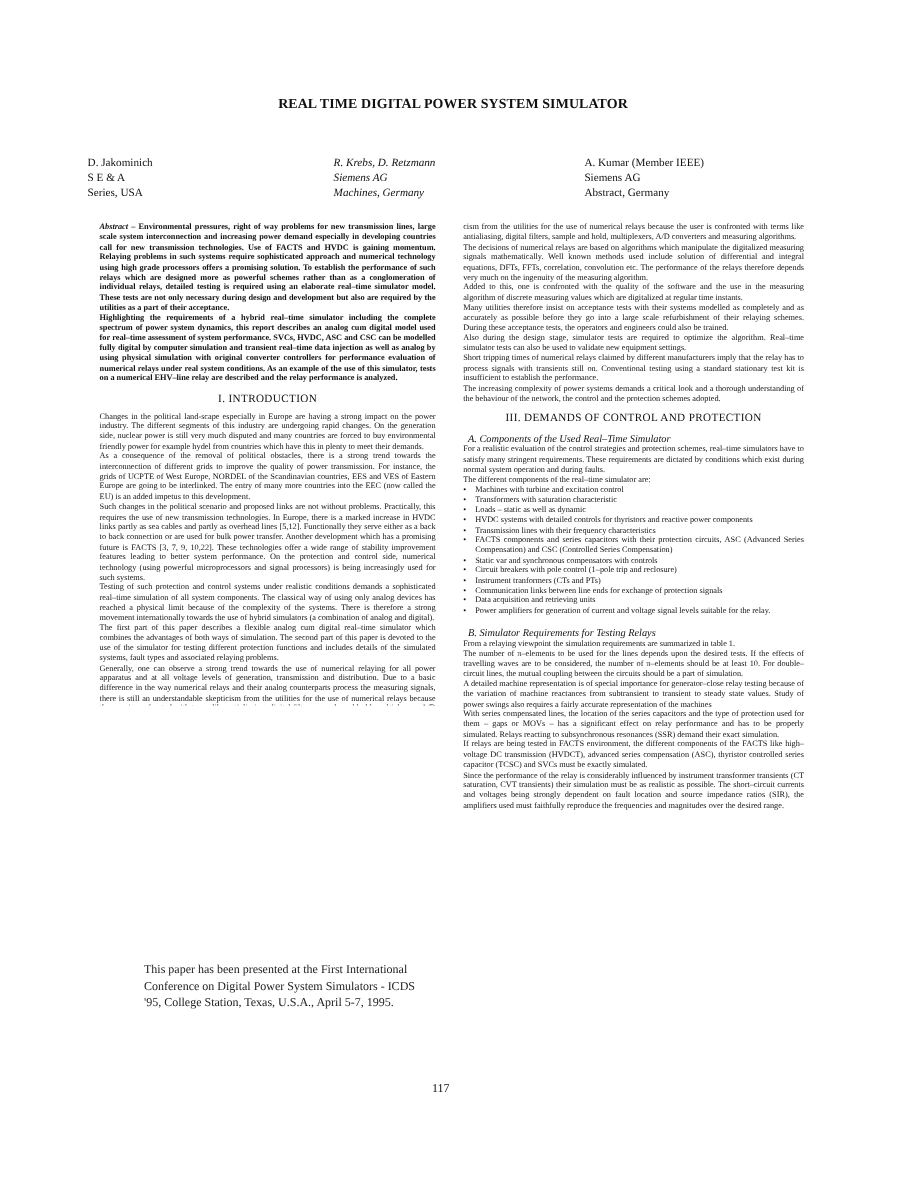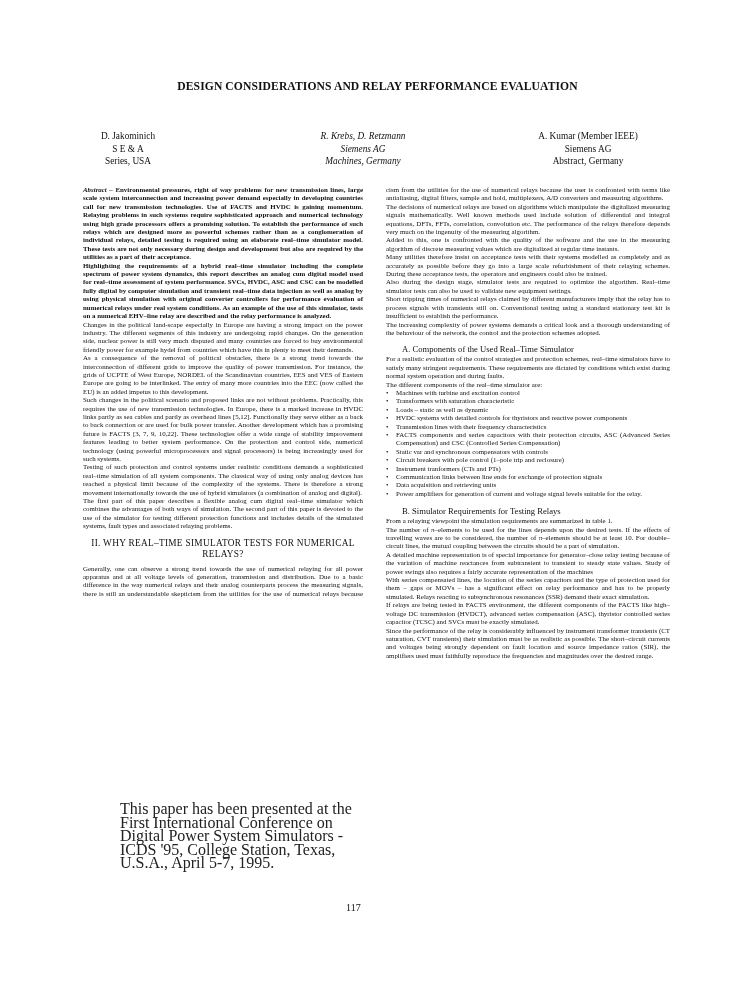--- a/index.html
+++ b/index.html
@@ -1,41 +1,41 @@
 <!DOCTYPE html>
 <html><head>
 <meta charset="utf-8">
 <style>
   html, body { margin: 0; padding: 0; background: #ffffff; }
   body { width: 755px; height: 1000px; position: relative; overflow: hidden; color: #111; font-family: "Liberation Serif", "DejaVu Serif", serif; }
   .title { position: absolute; left: 0; top: 80px; width: 755px; text-align: center; font-weight: bold; font-size: 11.6px; line-height: 13.5px; letter-spacing: 0.1px; }
   .authors { position: absolute; top: 130px; left: 0; width: 755px; font-size: 9.3px; line-height: 12.5px; }
-  .author { position: absolute; text-align: center; width: 170px; }
+  .author { position: absolute; text-align: left; width: 170px; }
   .a1 { left: 73px; width: 110px; }
   .a2 { left: 278px; font-style: italic; }
-  .a3 { left: 503px; }
+  .a3 { left: 487px; }
   .col { position: absolute; top: 186px; width: 280px; font-size: 6.9px; line-height: 8.4px; text-align: justify; }
   .col-left { left: 83px; }
   .col-right { left: 386px; width: 284px; }
   .col p { margin: 0; }
   .abstract { font-weight: bold; }
   .abstract .lead { font-style: italic; }
   .sec-head { text-align: center; font-size: 9.3px; line-height: 11px; margin: 7px 0 5px 0; letter-spacing: 0.3px; }
-  .sub-head { font-size: 8.6px; line-height: 10px; margin: 2px 0 1px 16px; }
+  .sub-head { font-style: italic; font-size: 8.6px; line-height: 10px; margin: 2px 0 1px 4px; }
   ul.bullets { margin: 0; padding: 0; list-style: none; }
   ul.bullets li { position: relative; padding-left: 10px; }
   ul.bullets li::before { content: "\2022"; position: absolute; left: 0; top: 0; }
-  .note { position: absolute; left: 120px; top: 802px; width: 240px; font-size: 16px; line-height: 13.5px; color: #222; }
-  .pagenum { position: absolute; left: 346px; top: 902px; font-size: 10px; }
+  .note { position: absolute; left: 120px; top: 802px; width: 240px; font-size: 10px; line-height: 13.5px; color: #222; }
+  .pagenum { position: absolute; left: 360px; top: 902px; font-size: 10px; }
 </style>
 </head>
 <body>
 
 <div class="title">
-  <div>DESIGN CONSIDERATIONS AND RELAY PERFORMANCE EVALUATION</div>
+  <div>REAL TIME DIGITAL POWER SYSTEM SIMULATOR</div>
 </div>
 
 <div class="authors">
   <div class="author a1">
     <div>D. Jakominich</div>
     <div>S E &amp; A</div>
     <div>Series, USA</div>
   </div>
   <div class="author a2">
     <div>R. Krebs, D. Retzmann</div>
@@ -46,42 +46,43 @@
     <div>A. Kumar (Member IEEE)</div>
     <div>Siemens AG</div>
     <div>Abstract, Germany</div>
   </div>
 </div>
 
 <div class="col col-left">
   <p class="abstract"><span class="lead">Abstract</span><span> – Environmental pressures, right of way problems for new transmission lines, large scale system interconnection and increasing power demand especially in developing countries call for new transmission technologies. Use of FACTS and HVDC is gaining momentum. Relaying problems in such systems require sophisticated approach and numerical technology using high grade processors offers a promising solution. To establish the performance of such relays which are designed more as powerful schemes rather than as a conglomeration of individual relays, detailed testing is required using an elaborate real–time simulator model. These tests are not only necessary during design and development but also are required by the utilities as a part of their acceptance.</span></p>
   <p class="abstract">Highlighting the requirements of a hybrid real–time simulator including the complete spectrum of power system dynamics, this report describes an analog cum digital model used for real–time assessment of system performance. SVCs, HVDC, ASC and CSC can be modelled fully digital by computer simulation and transient real–time data injection as well as analog by using physical simulation with original converter controllers for performance evaluation of numerical relays under real system conditions. As an example of the use of this simulator, tests on a numerical EHV–line relay are described and the relay performance is analyzed.</p>
 
+  <div class="sec-head">I. INTRODUCTION</div>
   <p>Changes in the political land-scape especially in Europe are having a strong impact on the power industry. The different segments of this industry are undergoing rapid changes. On the generation side, nuclear power is still very much disputed and many countries are forced to buy environmental friendly power for example hydel from countries which have this in plenty to meet their demands.</p>
   <p>As a consequence of the removal of political obstacles, there is a strong trend towards the interconnection of different grids to improve the quality of power transmission. For instance, the grids of UCPTE of West Europe, NORDEL of the Scandinavian countries, EES and VES of Eastern Europe are going to be interlinked. The entry of many more countries into the EEC (now called the EU) is an added impetus to this development.</p>
   <p>Such changes in the political scenario and proposed links are not without problems. Practically, this requires the use of new transmission technologies. In Europe, there is a marked increase in HVDC links partly as sea cables and partly as overhead lines [5,12]. Functionally they serve either as a back to back connection or are used for bulk power transfer. Another development which has a promising future is FACTS [3, 7, 9, 10,22]. These technologies offer a wide range of stability improvement features leading to better system performance. On the protection and control side, numerical technology (using powerful microprocessors and signal processors) is being increasingly used for such systems.</p>
   <p>Testing of such protection and control systems under realistic conditions demands a sophisticated real–time simulation of all system components. The classical way of using only analog devices has reached a physical limit because of the complexity of the systems. There is therefore a strong movement internationally towards the use of hybrid simulators (a combination of analog and digital).</p>
   <p>The first part of this paper describes a flexible analog cum digital real–time simulator which combines the advantages of both ways of simulation. The second part of this paper is devoted to the use of the simulator for testing different protection functions and includes details of the simulated systems, fault types and associated relaying problems.</p>
 
-  <div class="sec-head">II. WHY REAL–TIME SIMULATOR TESTS FOR NUMERICAL RELAYS?</div>
   <p style="height:34px;overflow:hidden;">Generally, one can observe a strong trend towards the use of numerical relaying for all power apparatus and at all voltage levels of generation, transmission and distribution. Due to a basic difference in the way numerical relays and their analog counterparts process the measuring signals, there is still an understandable skepticism from the utilities for the use of numerical relays because the user is confronted with terms like antialiasing, digital filters, sample and hold, multiplexers, A/D converters and measuring algorithms.</p>
 </div>
 
 <div class="note">This paper has been presented at the First International Conference on Digital Power System Simulators - ICDS '95, College Station, Texas, U.S.A., April 5-7, 1995.</div>
 
 <div class="col col-right">
   <p>cism from the utilities for the use of numerical relays because the user is confronted with terms like antialiasing, digital filters, sample and hold, multiplexers, A/D converters and measuring algorithms.</p>
   <p>The decisions of numerical relays are based on algorithms which manipulate the digitalized measuring signals mathematically. Well known methods used include solution of differential and integral equations, DFTs, FFTs, correlation, convolution etc. The performance of the relays therefore depends very much on the ingenuity of the measuring algorithm.</p>
   <p>Added to this, one is confronted with the quality of the software and the use in the measuring algorithm of discrete measuring values which are digitalized at regular time instants.</p>
   <p>Many utilities therefore insist on acceptance tests with their systems modelled as completely and as accurately as possible before they go into a large scale refurbishment of their relaying schemes. During these acceptance tests, the operators and engineers could also be trained.</p>
   <p>Also during the design stage, simulator tests are required to optimize the algorithm. Real–time simulator tests can also be used to validate new equipment settings.</p>
   <p>Short tripping times of numerical relays claimed by different manufacturers imply that the relay has to process signals with transients still on. Conventional testing using a standard stationary test kit is insufficient to establish the performance.</p>
   <p>The increasing complexity of power systems demands a critical look and a thorough understanding of the behaviour of the network, the control and the protection schemes adopted.</p>
 
   <div class="sec-head">
+    <div>III. DEMANDS OF CONTROL AND PROTECTION</div>
   </div>
   <div class="sub-head">A. Components of the Used Real–Time Simulator</div>
   <p>For a realistic evaluation of the control strategies and protection schemes, real–time simulators have to satisfy many stringent requirements. These requirements are dictated by conditions which exist during normal system operation and during faults.</p>
   <p>The different components of the real–time simulator are:</p>
   <ul class="bullets">
     <li>Machines with turbine and excitation control</li>
     <li>Transformers with saturation characteristic</li>
     <li>Loads – static as well as dynamic</li>
     <li>HVDC systems with detailed controls for thyristors and reactive power components</li>
     <li>Transmission lines with their frequency characteristics</li>

